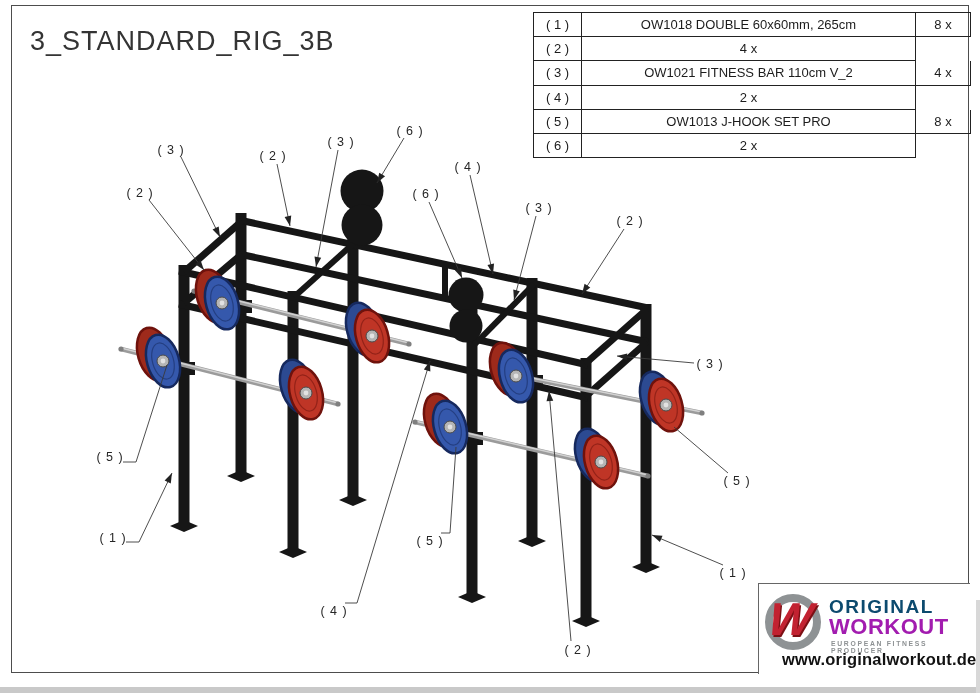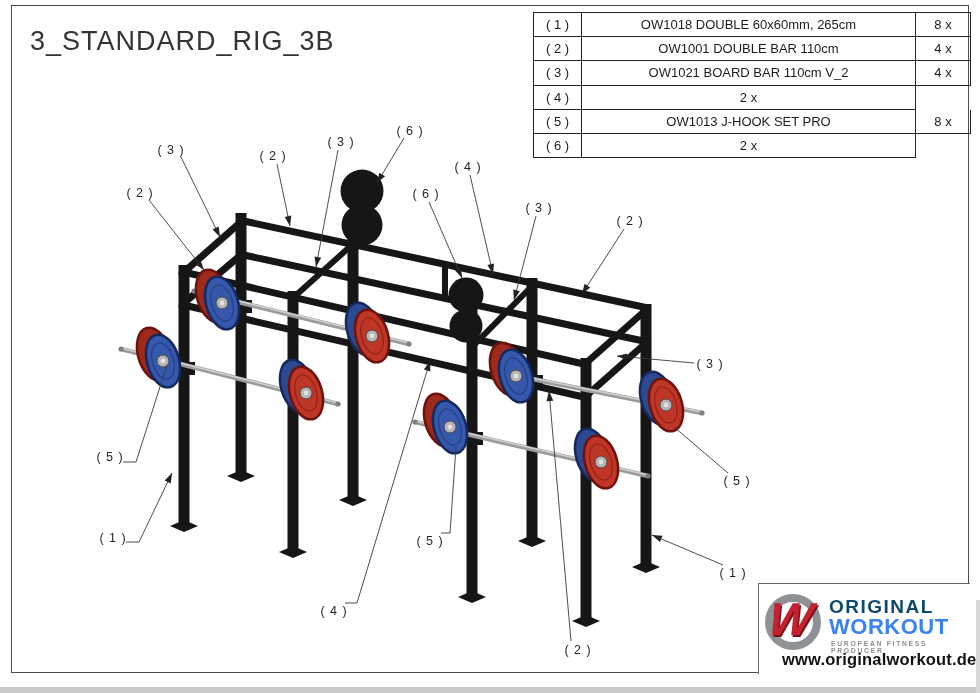--- a/index.html
+++ b/index.html
@@ -24,47 +24,46 @@
   .logo-box{position:absolute;left:758px;top:583px;width:211px;height:90px;
             border-top:1.4px solid #666;border-left:1.4px solid #666;background:#fff;}
   .lg-emblem{position:absolute;left:6px;top:10px;width:56px;height:56px;}
   .lg-ring{position:absolute;left:0;top:0;width:40px;height:40px;border:8px solid #8e9294;
            border-radius:50%;}
   .lg-w{position:absolute;left:4px;top:-3px;font-size:46px;font-style:italic;font-weight:900;
         color:#c22231;transform:skewX(-8deg);text-shadow:1.5px 1.5px 0 #7c0f14;line-height:56px;}
   .lg-original{position:absolute;left:70px;top:12px;font-size:19px;font-weight:800;
                color:#0c4a6e;letter-spacing:1.5px;}
   .lg-workout{position:absolute;left:70px;top:30px;font-size:22px;font-weight:900;
-              color:#3b82f6;letter-spacing:0.5px;}
+              color:#a21caf;letter-spacing:0.5px;}
   .lg-sub{position:absolute;left:72px;top:56px;font-size:6.8px;font-weight:700;
           letter-spacing:1.7px;color:#8d9193;}
   .lg-url{position:absolute;left:23px;top:66px;font-size:16.5px;font-weight:900;
           color:#121212;letter-spacing:0.2px;}
 </style>
 </head>
 <body>
 
 <div class="sheet">
   <div class="border-frame"></div>
   <div class="title">3_STANDARD_RIG_3B</div>
 
   <div class="ptable" id="ptable">
       <div class="prow">
         <div class="pcell">( 1 )</div>
         <div class="pcell">OW1018 DOUBLE 60x60mm, 265cm</div>
         <div class="pcell">8 x</div>
       </div>
       <div class="prow">
         <div class="pcell">( 2 )</div>
-        <div class="pcell">OW1001 DOUBLE BAR 110cm</div>
         <div class="pcell">4 x</div>
       </div>
       <div class="prow">
         <div class="pcell">( 3 )</div>
-        <div class="pcell">OW1021 BOARD BAR 110cm V_2</div>
+        <div class="pcell">OW1021 FITNESS BAR 110cm V_2</div>
         <div class="pcell">4 x</div>
       </div>
       <div class="prow">
         <div class="pcell">( 4 )</div>
         <div class="pcell">2 x</div>
       </div>
       <div class="prow">
         <div class="pcell">( 5 )</div>
         <div class="pcell">OW1013 J-HOOK SET PRO</div>
         <div class="pcell">8 x</div>

